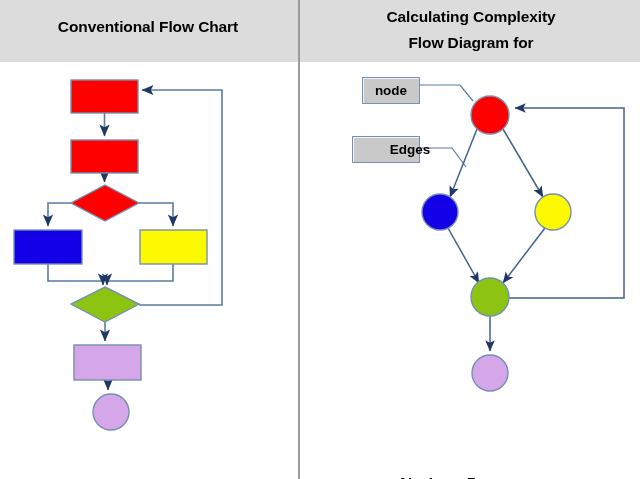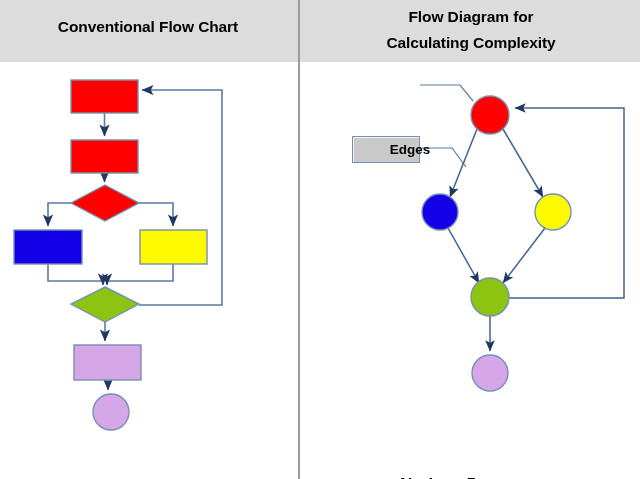--- a/index.html
+++ b/index.html
@@ -103,22 +103,22 @@
 </head>
 <body>
 
 <div id="page">
 
   <div class="header-band"></div>
 
   <div class="title-left">Conventional Flow Chart</div>
 
   <div class="title-right">
+    <span class="ln">Calculating Complexity</span>
     <span class="ln">Flow Diagram for</span>
-    <span class="ln">Calculating Complexity</span>
   </div>
 
   <div class="divider"></div>
 
   <svg class="canvas" viewBox="0 0 640 479">
     <defs>
       <marker id="ah" markerWidth="9" markerHeight="9" refX="7.2" refY="3.2" orient="auto" markerUnits="strokeWidth">
         <path d="M0,0 L7.5,3.2 L0,6.4 L1.7,3.2 z" fill="#1f3864"></path>
       </marker>
     </defs>
@@ -162,20 +162,21 @@
 
     <g stroke="#7590b0" stroke-width="1.4">
       <circle cx="490" cy="115" r="19" fill="#fe0000"></circle>
       <circle cx="440" cy="212" r="18" fill="#1300e7"></circle>
       <circle cx="553" cy="212" r="18" fill="#fdf900"></circle>
       <circle cx="490" cy="297" r="19" fill="#8cc411"></circle>
       <circle cx="490" cy="373" r="18" fill="#d5a6e8"></circle>
     </g>
   </svg>
 
+  <div class="callout" id="callout-node">node</div>
 
   <div class="callout" id="callout-edges">Edges</div>
 
   <div class="summary">
     <span class="ln">Node  = 5</span>
     
   </div>
 
 </div>
 

